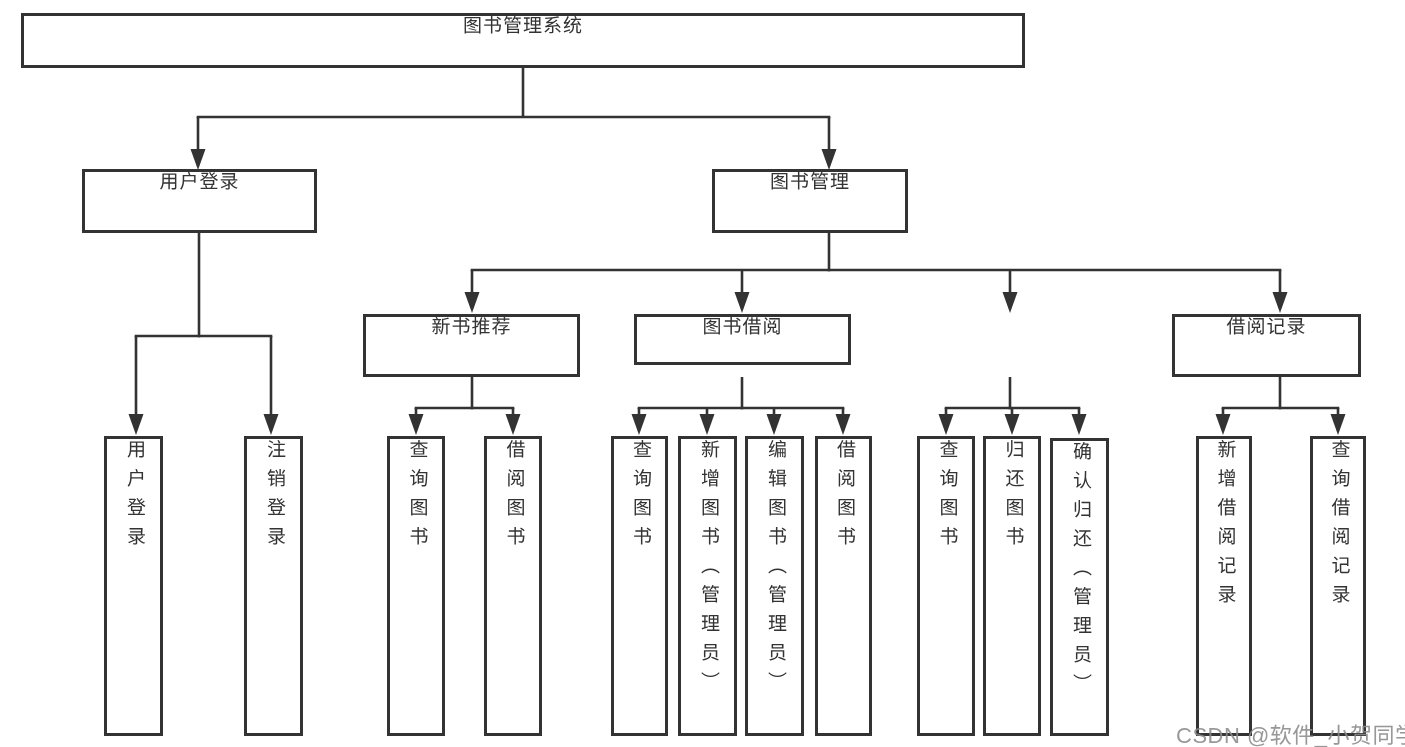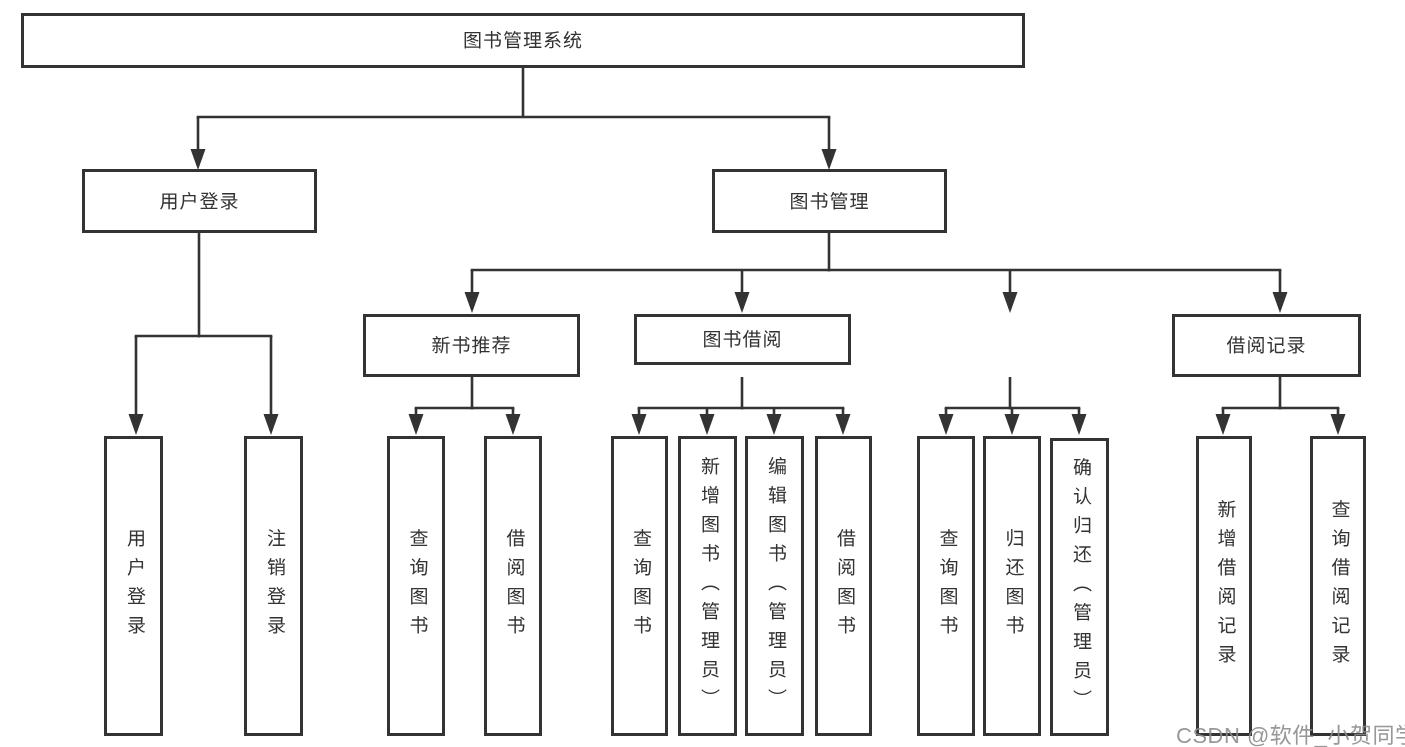--- a/index.html
+++ b/index.html
@@ -20,21 +20,21 @@
     left: 0; top: 0;
     width: 1405px;
     height: 747px;
   }
   .box {
     position: absolute;
     box-sizing: border-box;
     border: 3px solid #333333;
     background: #ffffff;
     display: flex;
-    align-items: center;
+    align-items: flex-start;
     justify-content: center;
     color: #333333;
   }
   .hbox .label {
     font-size: 19px;
     letter-spacing: 1px;
     line-height: 1;
     white-space: nowrap;
   }
   .vbox .label {
@@ -128,21 +128,21 @@
     </g>
   </svg>
 
   <div class="box hbox" style="left:21px; top:13px; width:1004px; height:55px;">
     <span class="label">图书管理系统</span>
   </div>
 
   <div class="box hbox" style="left:82px; top:169px; width:235px; height:64px;">
     <span class="label">用户登录</span>
   </div>
-  <div class="box hbox" style="left:712px; top:169px; width:235px; height:64px;">
+  <div class="box hbox" style="left:712px; top:169px; width:196px; height:64px;">
     <span class="label">图书管理</span>
   </div>
 
   <div class="box hbox" style="left:363px; top:314px; width:217px; height:63px;">
     <span class="label">新书推荐</span>
   </div>
   <div class="box hbox" style="left:634px; top:314px; width:217px; height:51px;">
     <span class="label">图书借阅</span>
   </div>
   <div class="box hbox" style="left:1172px; top:314px; width:189px; height:63px;">

